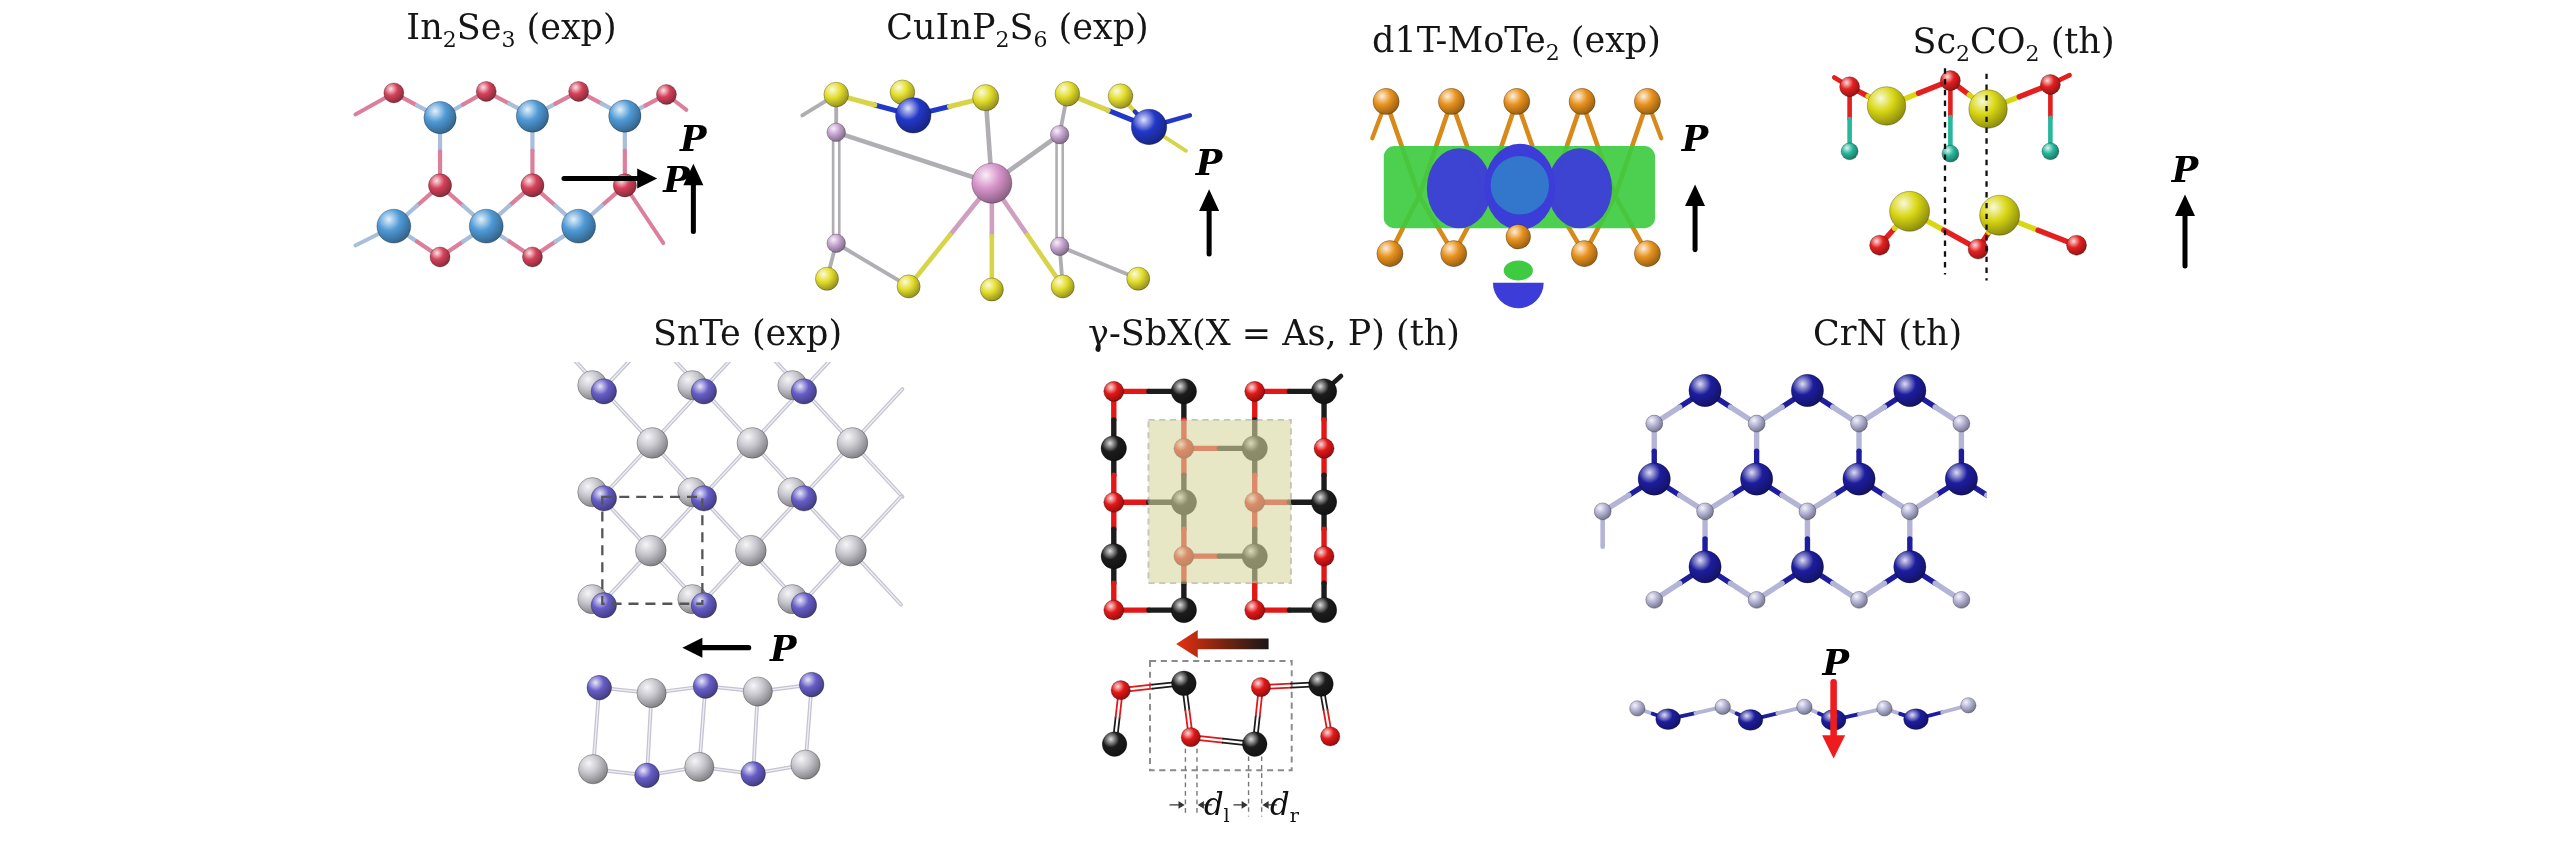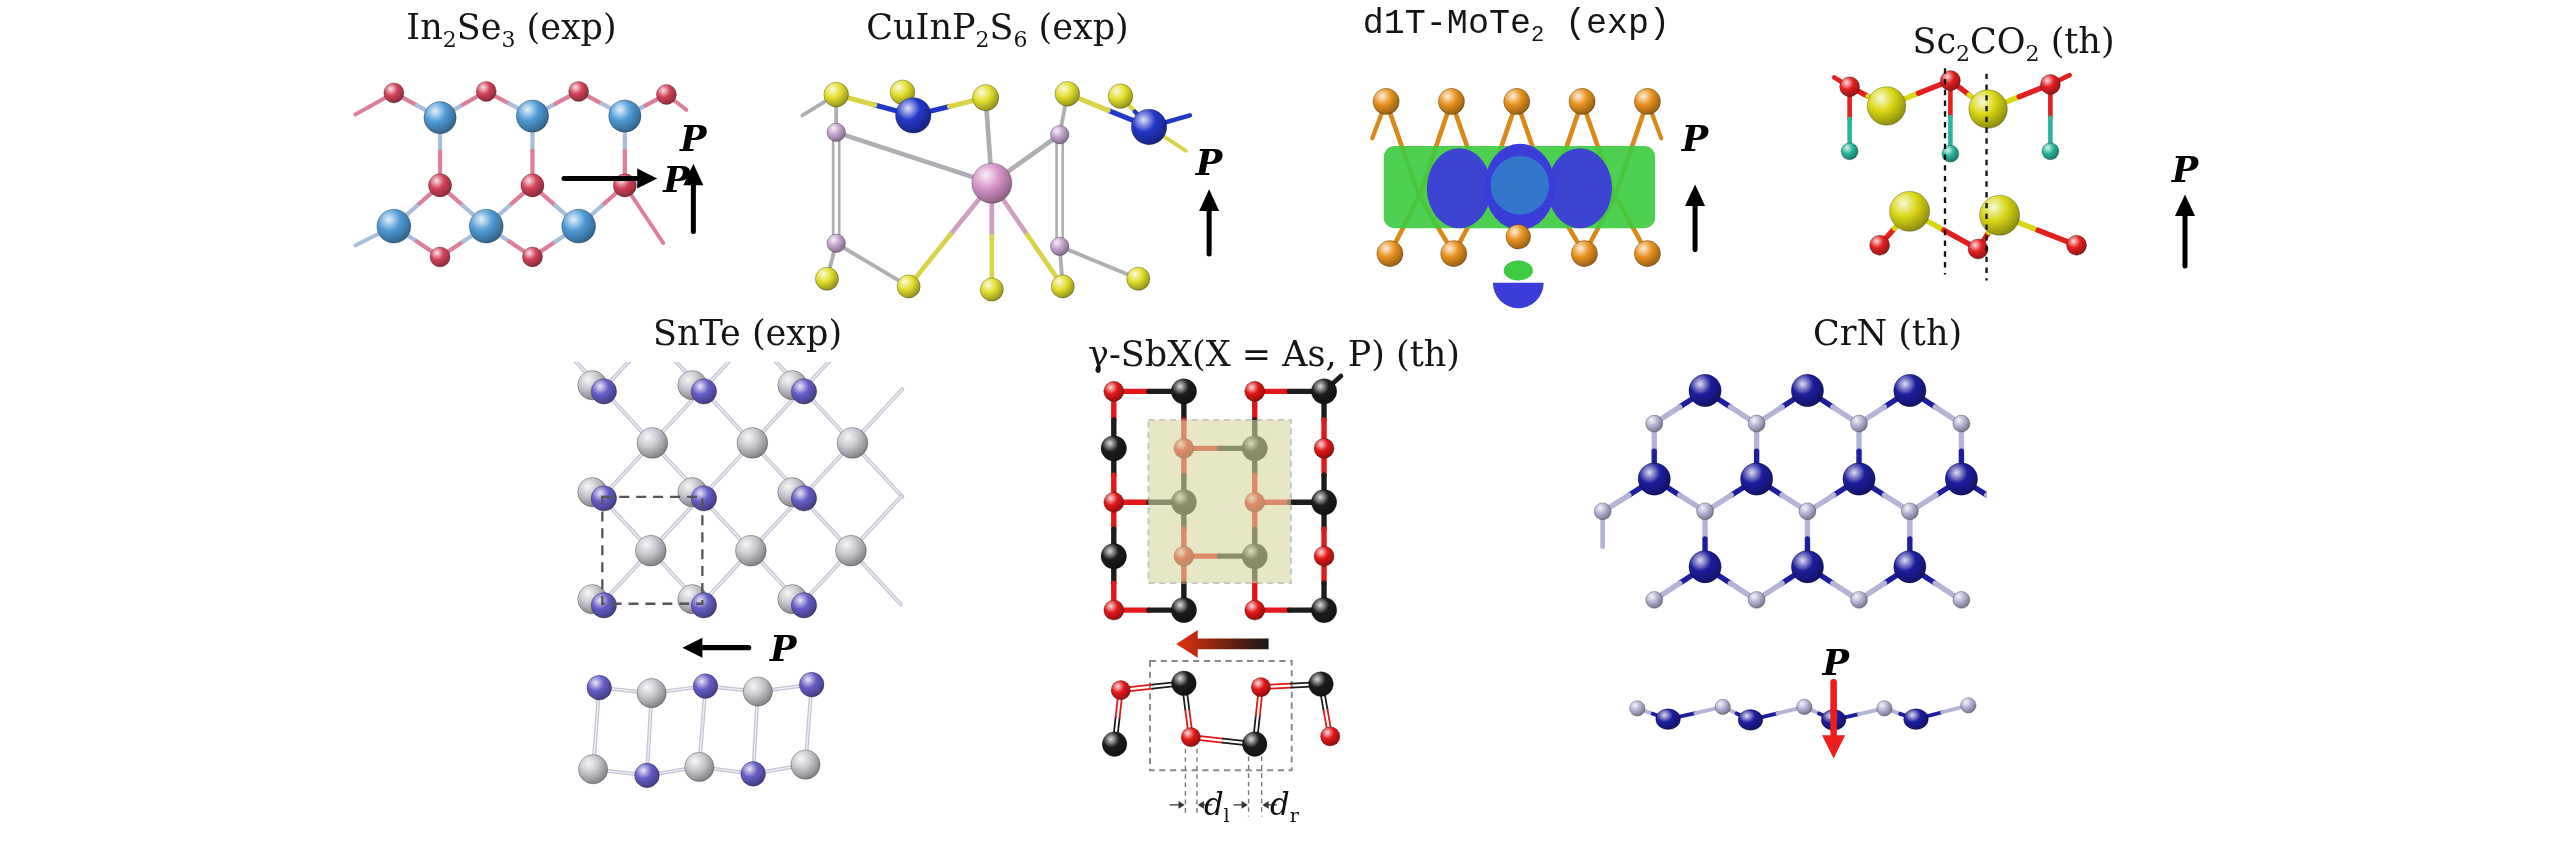--- a/index.html
+++ b/index.html
@@ -97,21 +97,21 @@
             <line x1="901" y1="300" x2="901" y2="240" stroke="#000000" stroke-width="6.5" stroke-linecap="round"></line>
             <polygon points="901,212 914,240 888,240" fill="#000000"></polygon>
           </g>
         </g>
       <text class="P" x="862" y="249">P</text>
       <text class="P" x="901" y="196" text-anchor="middle">P</text>
     </svg>
   </section>
 
   <section>
-    <div class="ptitle" style="left:805px;top:6.2px;width:385px;"><span>CuInP</span><sub>2</sub><span>S</span><sub>6</sub><span> (exp)</span></div>
+    <div class="ptitle" style="left:825px;top:6.2px;width:385px;"><span>CuInP</span><sub>2</sub><span>S</span><sub>6</sub><span> (exp)</span></div>
     <svg style="left:793px;top:73px;" width="447" height="235" viewBox="1030 95 580 305">
         <defs>
           <radialGradient id="gr2" cx="35%" cy="30%" r="80%">
             <stop offset="0%" stop-color="rgb(251,250,223)"></stop>
             <stop offset="42%" stop-color="#e3de2c"></stop>
             <stop offset="100%" stop-color="rgb(132,129,26)"></stop>
           </radialGradient>
           <radialGradient id="gr3" cx="35%" cy="30%" r="80%">
             <stop offset="0%" stop-color="rgb(222,225,247)"></stop>
             <stop offset="42%" stop-color="#2238c8"></stop>
@@ -179,21 +179,21 @@
           <g>
             <line x1="1570" y1="330" x2="1570" y2="274" stroke="#000000" stroke-width="6.5" stroke-linecap="round"></line>
             <polygon points="1570,246 1583,274 1557,274" fill="#000000"></polygon>
           </g>
         </g>
       <text class="P" x="1570" y="228" text-anchor="middle">P</text>
     </svg>
   </section>
 
   <section>
-    <div class="ptitle" style="left:1324px;top:3px;width:385px;font-family:Liberation Mono, monospace;"><span>d1T-MoTe</span><sub>2</sub><span> (exp)</span></div>
+    <div class="ptitle" style="left:1324px;top:19px;width:385px;"><span>d1T-MoTe</span><sub>2</sub><span> (exp)</span></div>
     <svg style="left:1351px;top:73px;" width="393" height="269" viewBox="1755 95 510 350">
         <defs>
           <radialGradient id="gr6" cx="35%" cy="30%" r="80%">
             <stop offset="0%" stop-color="rgb(252,239,221)"></stop>
             <stop offset="42%" stop-color="#e8921e"></stop>
             <stop offset="100%" stop-color="rgb(135,85,17)"></stop>
           </radialGradient>
         </defs>
       <g class="art" id="art-mote2">
           <line x1="1800" y1="132" x2="1843" y2="255" stroke="#d78a1a" stroke-width="6" stroke-linecap="round"></line>
@@ -453,21 +453,21 @@
           <circle cx="840" cy="1007" r="16" fill="url(#gr11)" stroke="rgba(0,0,0,.35)" stroke-width="1"></circle>
           <circle cx="908" cy="996" r="19" fill="url(#gr10)" stroke="rgba(0,0,0,.35)" stroke-width="1"></circle>
           <circle cx="978" cy="1005" r="16" fill="url(#gr11)" stroke="rgba(0,0,0,.35)" stroke-width="1"></circle>
           <circle cx="1046" cy="993" r="19" fill="url(#gr10)" stroke="rgba(0,0,0,.35)" stroke-width="1"></circle>
         </g>
       <text class="P" x="1000" y="858">P</text>
     </svg>
   </section>
 
   <section>
-    <div class="ptitle" style="left:1047px;top:312px;width:454px;margin-top:21px;"><span>γ-SbX(X = As, P) (th)</span></div>
+    <div class="ptitle" style="left:1047px;top:312px;width:454px;"><span>γ-SbX(X = As, P) (th)</span></div>
     <svg style="left:1093px;top:362px;" width="258" height="480" viewBox="1420 470 335 623">
         <defs>
           <radialGradient id="gr12" cx="35%" cy="30%" r="80%">
             <stop offset="0%" stop-color="rgb(251,220,220)"></stop>
             <stop offset="42%" stop-color="#e21717"></stop>
             <stop offset="100%" stop-color="rgb(131,13,13)"></stop>
           </radialGradient>
           <radialGradient id="gr13" cx="35%" cy="30%" r="80%">
             <stop offset="0%" stop-color="rgb(221,221,221)"></stop>
             <stop offset="42%" stop-color="#1c1c1c"></stop>

